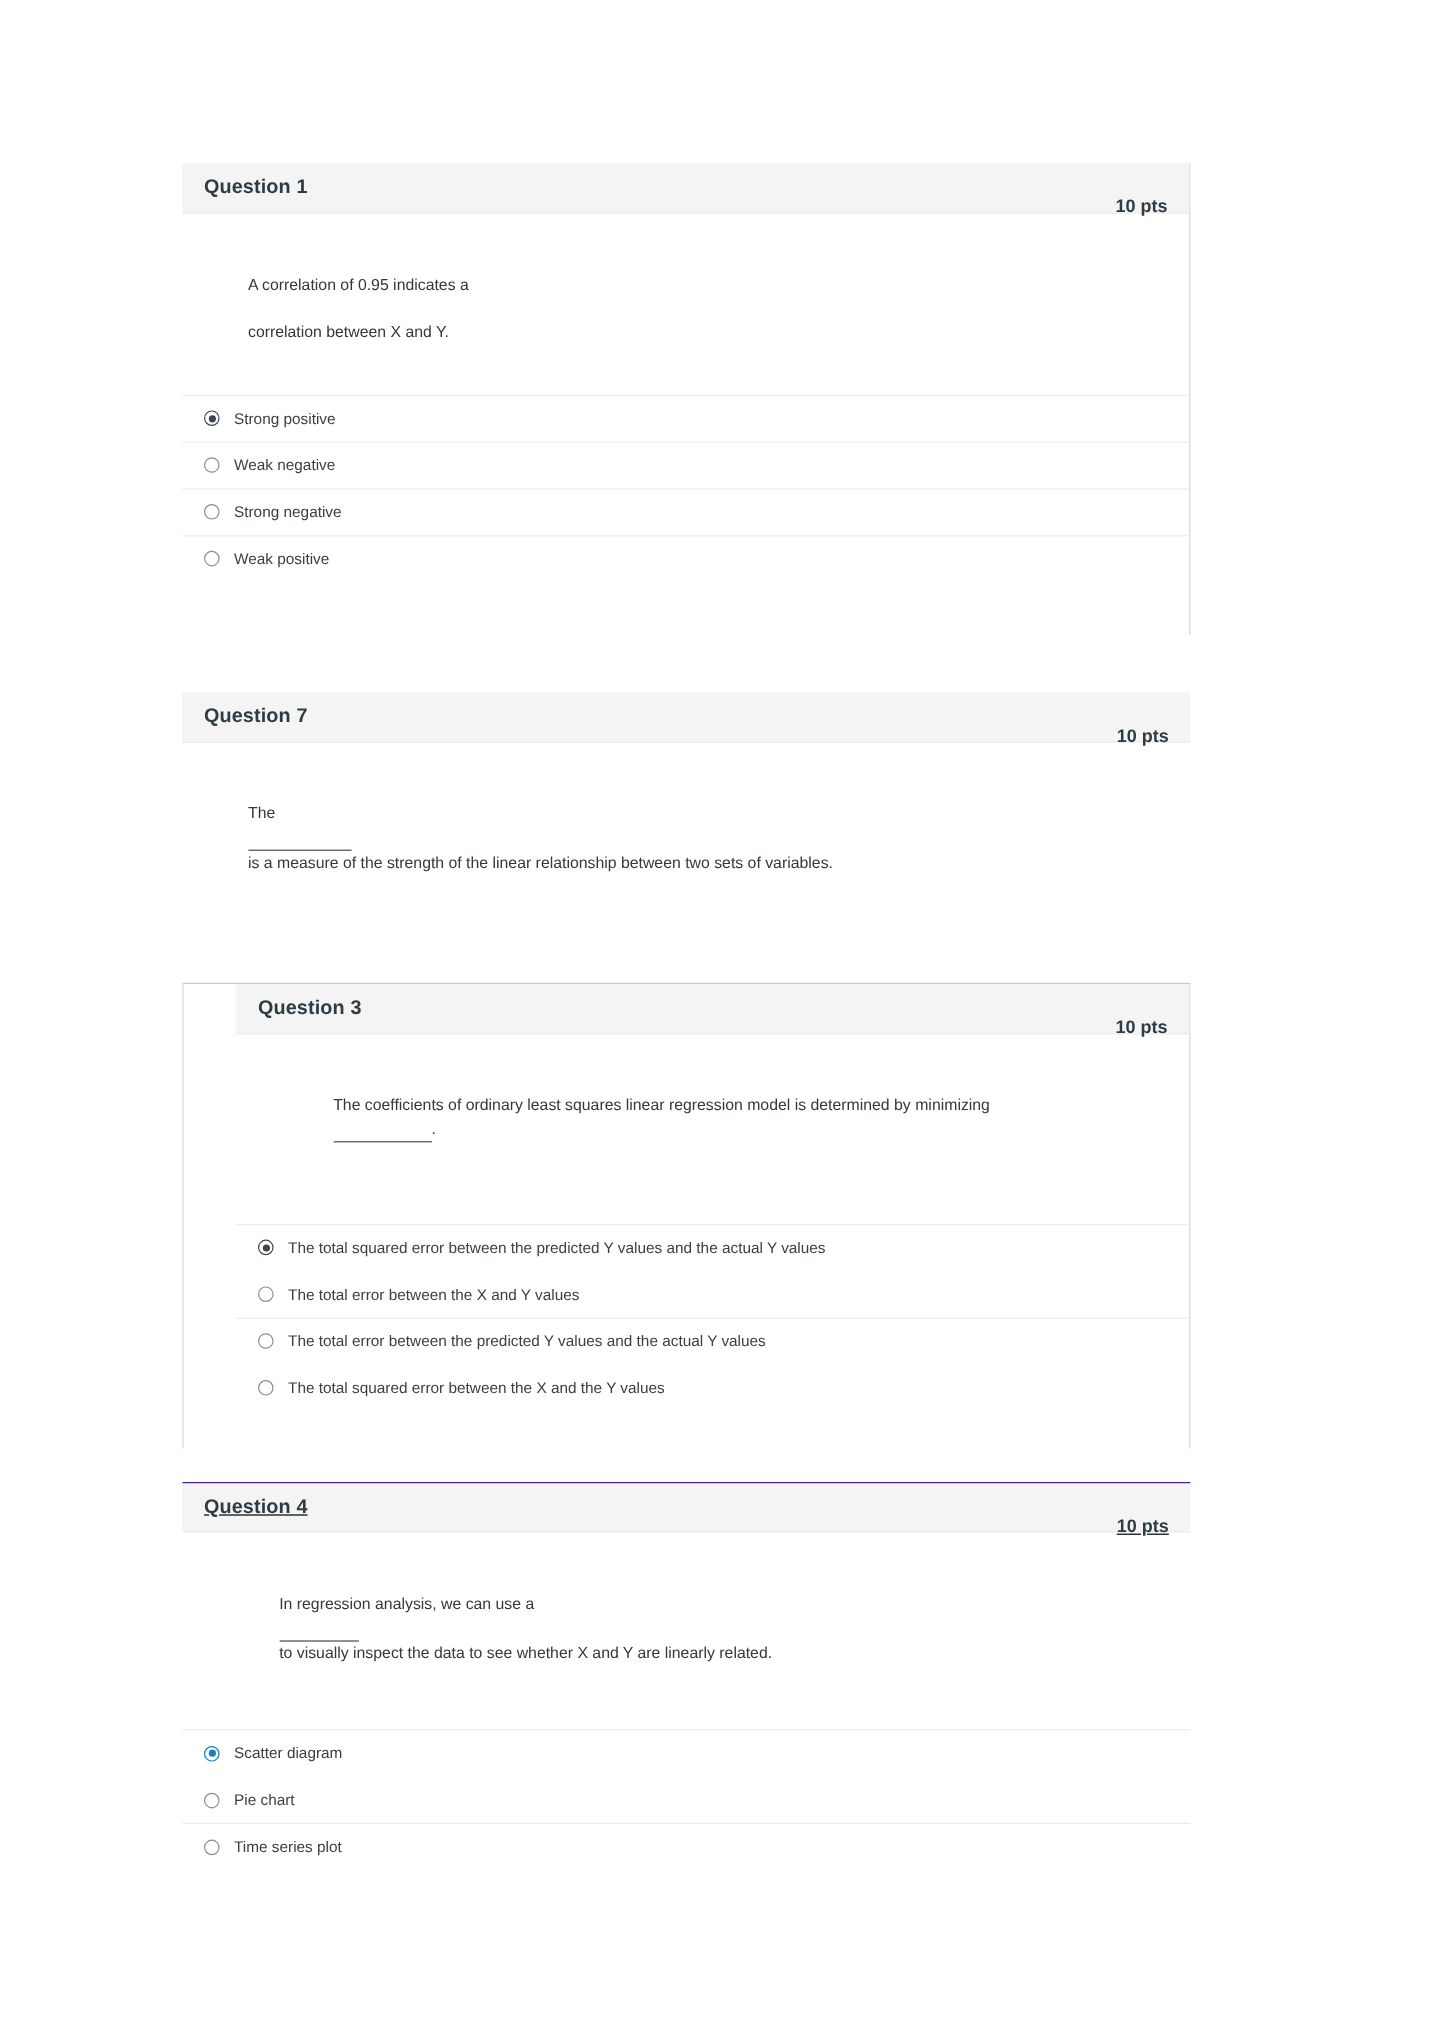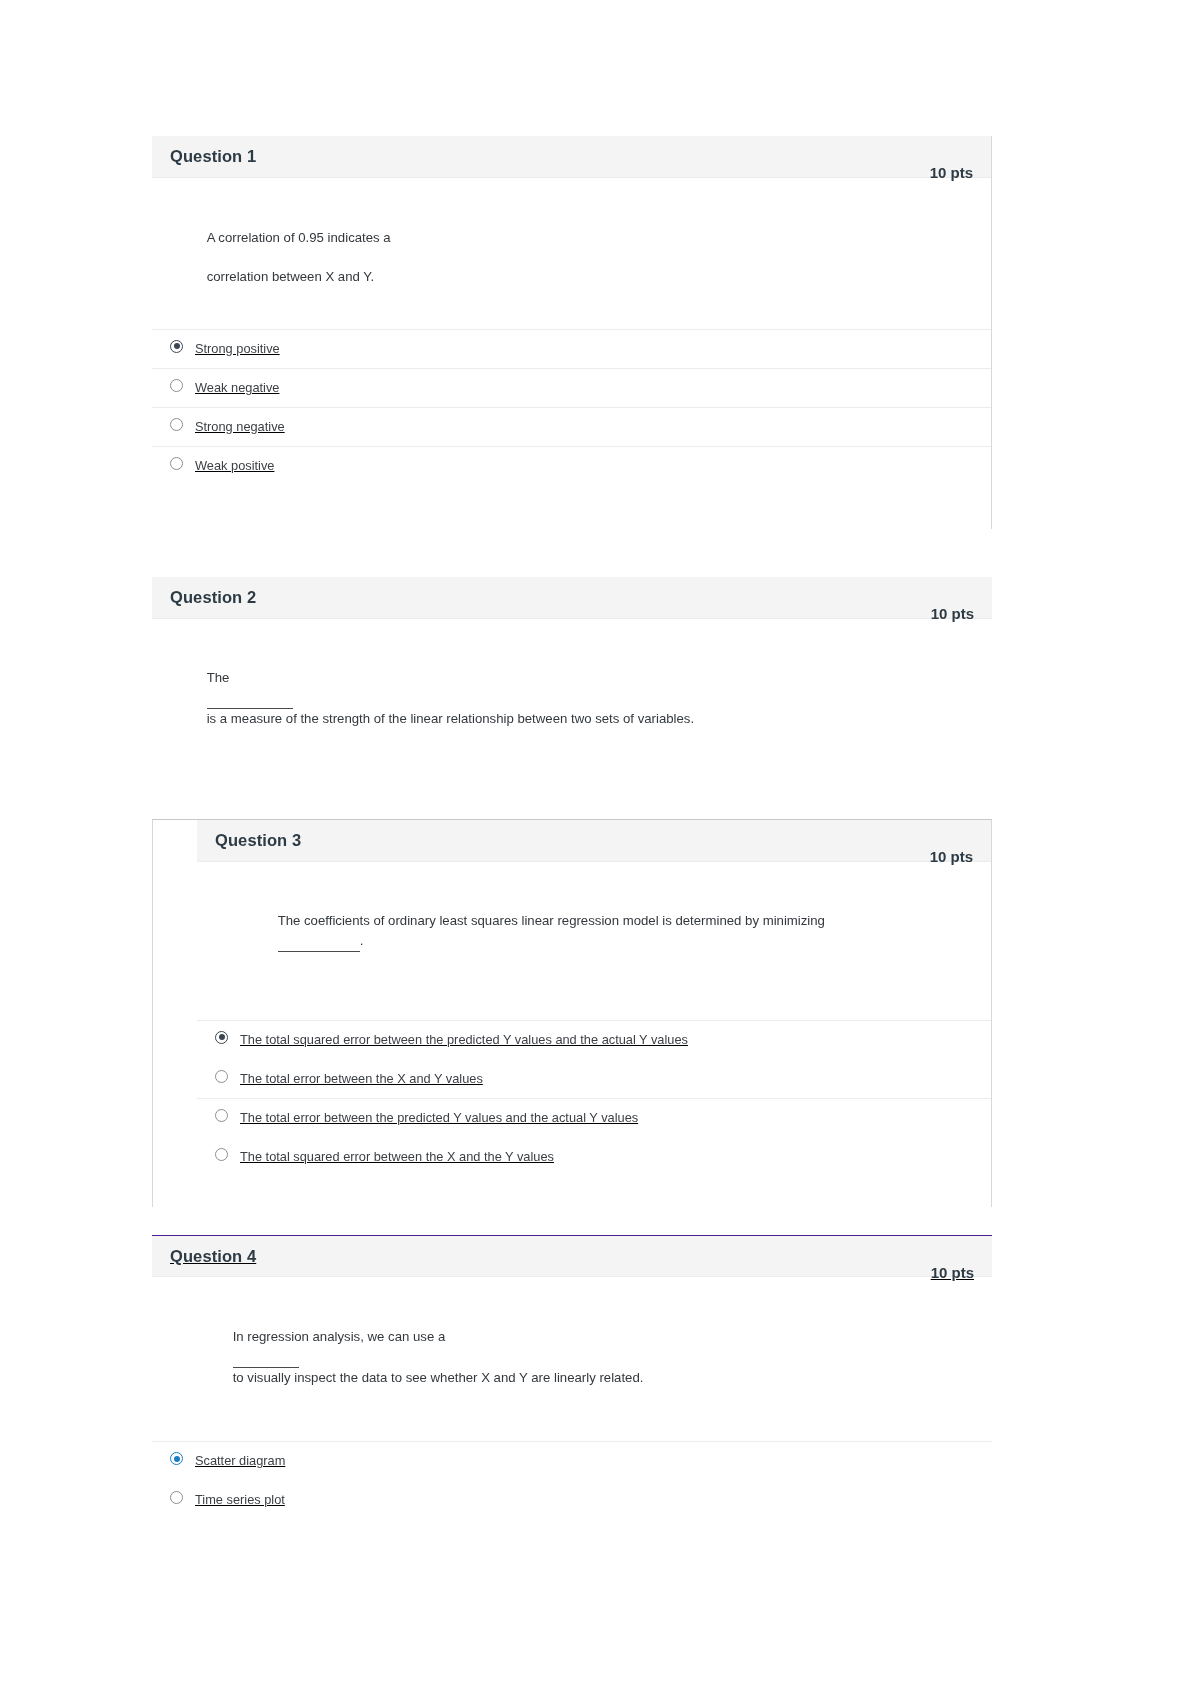--- a/index.html
+++ b/index.html
@@ -93,25 +93,24 @@
   }
   .q-gap {
     display: inline-block;
   }
 
   .answers {
     border-top: 1px solid #ececec;
   }
   .answer-row {
     display: flex;
-    align-items: flex-start;
+    align-items: center;
     padding: 10px 18px;
     min-height: 34px;
     border-bottom: 1px solid #ececec;
-    text-decoration: underline;
   }
   .answer-row.no-rule {
     border-bottom: 1px solid transparent;
   }
   .answer-row:last-child {
     border-bottom: none;
   }
 
   .radio {
     width: 13px;
@@ -191,21 +190,21 @@
           <span class="answer-label">Weak positive</span>
         </div>
       </div>
       <div class="spacer-tall"></div>
     </div>
 
     <div class="card-gap"></div>
 
     <div class="question-card">
       <div class="question-header">
-        <span class="question-title">Question 2</span>
+        <span class="question-title">Question 7</span>
         <span class="question-points">10 pts</span>
       </div>
       <div class="question-body">
         <div class="question-text">
           <span>The</span>
           <span class="q-blank" style="width:86px;">&nbsp;</span>
           <span>is a measure of the strength of the linear relationship between two sets of variables.</span>
         </div>
       </div>
     </div>
@@ -256,20 +255,24 @@
           <span>In regression analysis, we can use a</span>
           <span class="q-blank" style="width:66px;">&nbsp;</span>
           <span>to visually inspect the data to see whether X and Y are linearly related.</span>
         </div>
       </div>
       <div class="answers">
         <div class="answer-row no-rule">
           <span class="radio selected accent"></span>
           <span class="answer-label">Scatter diagram</span>
         </div>
+        <div class="answer-row">
+          <span class="radio"></span>
+          <span class="answer-label">Pie chart</span>
+        </div>
         <div class="answer-row no-rule">
           <span class="radio"></span>
           <span class="answer-label">Time series plot</span>
         </div>
 
       </div>
     </div>
 
   </div>
 </div>

